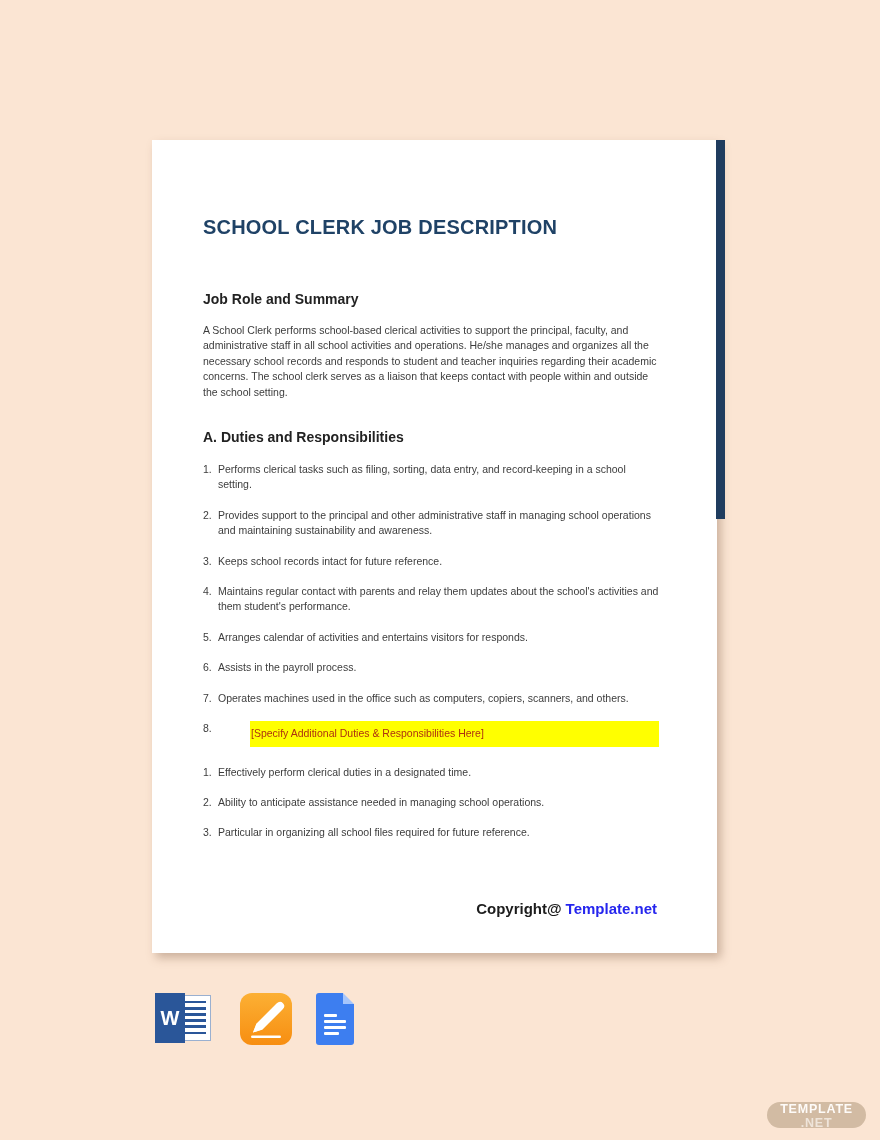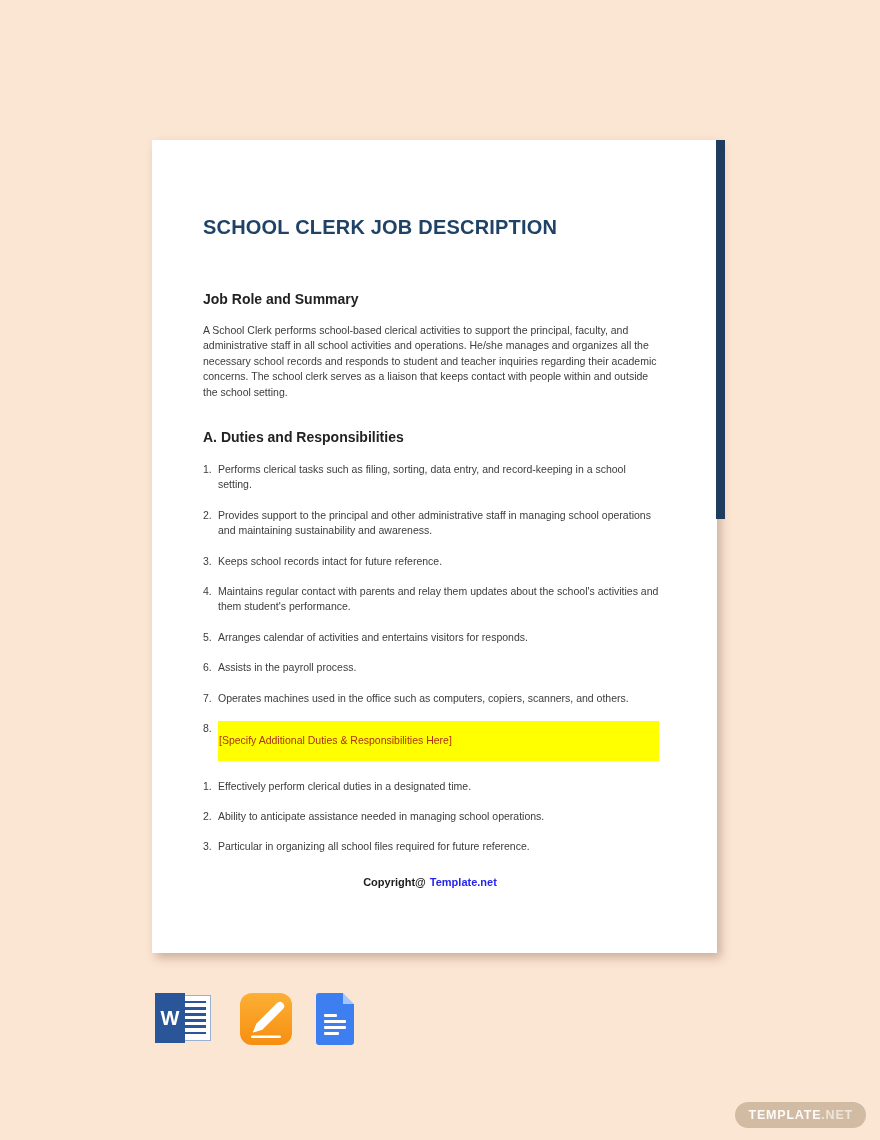--- a/index.html
+++ b/index.html
@@ -40,26 +40,26 @@
     margin:0;
   }
   .summary-body{margin:17px 0 11px 0;}
   .duties-heading{margin-top:31px;}
   .list{margin-top:18px;}
   .li{display:flex;margin-bottom:15px;}
   .li .num{width:15px;flex:0 0 15px;}
   .li .txt{flex:1;}
   .highlight{
     background:var(--highlight-bg);color:var(--highlight-text);
-    padding:12px 1px;align-self:flex-start;flex:0 1 auto;
+    padding:5px 1px;align-self:flex-start;flex:0 1 auto;margin-left:32px;
   }
   .skills-heading{margin-top:33px;}
   .copyright{
-    margin-top:20px;text-align:center;padding-right:2px;
-    font-weight:bold;color:#1c1c1c;font-size:11px;
+    margin-top:60px;text-align:right;padding-right:2px;
+    font-weight:bold;color:#1c1c1c;font-size:15px;
   }
   .copyright a{color:var(--link-blue);text-decoration:none;margin-left:4px;font-weight:bold;cursor:pointer;}
 
   
   .icons-row{position:absolute;left:155px;top:993px;height:52px;}
   .app-icon{position:absolute;top:0;cursor:pointer;}
   
   .word-icon{left:0;width:58px;height:50px;}
   .word-page{
     position:absolute;left:22px;top:2px;width:34px;height:46px;
@@ -83,21 +83,21 @@
   .docs-cut{position:absolute;top:0;right:0;width:11px;height:11px;background:var(--page-bg);}
   .docs-fold{position:absolute;top:0;right:0;width:0;height:0;
     border-bottom:11px solid var(--docs-fold);border-right:11px solid transparent;}
   .docs-line{position:absolute;left:8px;height:2.6px;background:#fff;border-radius:1px;}
 
   
   .badge{
     position:absolute;right:14px;bottom:12px;height:26px;border-radius:13px;
     background:var(--badge-bg);opacity:0.85;
     display:flex;align-items:center;padding:0 13px;
-    font-size:12.5px;font-weight:bold;letter-spacing:0.8px;
+    font-size:12.5px;font-weight:bold;letter-spacing:0.8px;flex-direction:column;
   }
   .badge .b1{color:#ffffff;}
   .badge .b2{color:rgba(255,255,255,0.65);}
 </style>
 </head>
 <body>
 
 <div class="stage">
 
   <div class="document">

